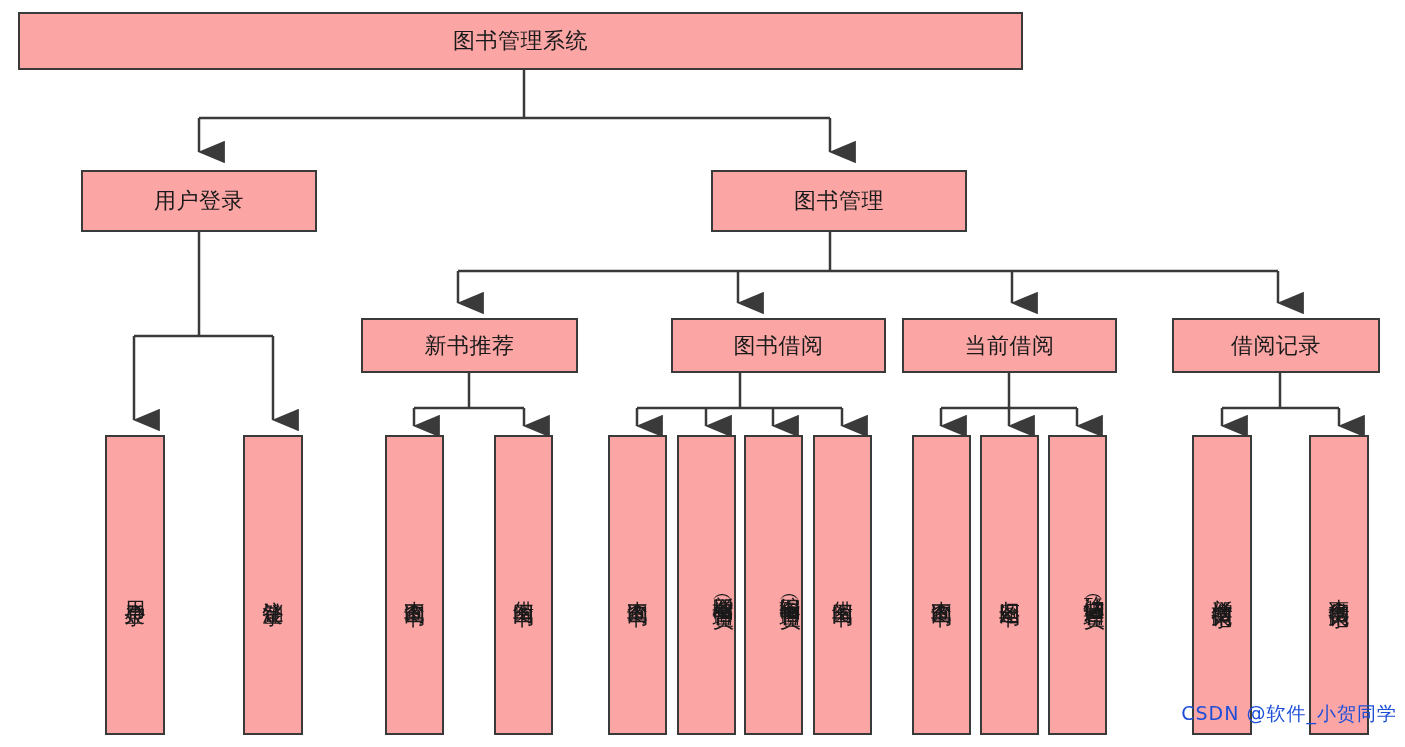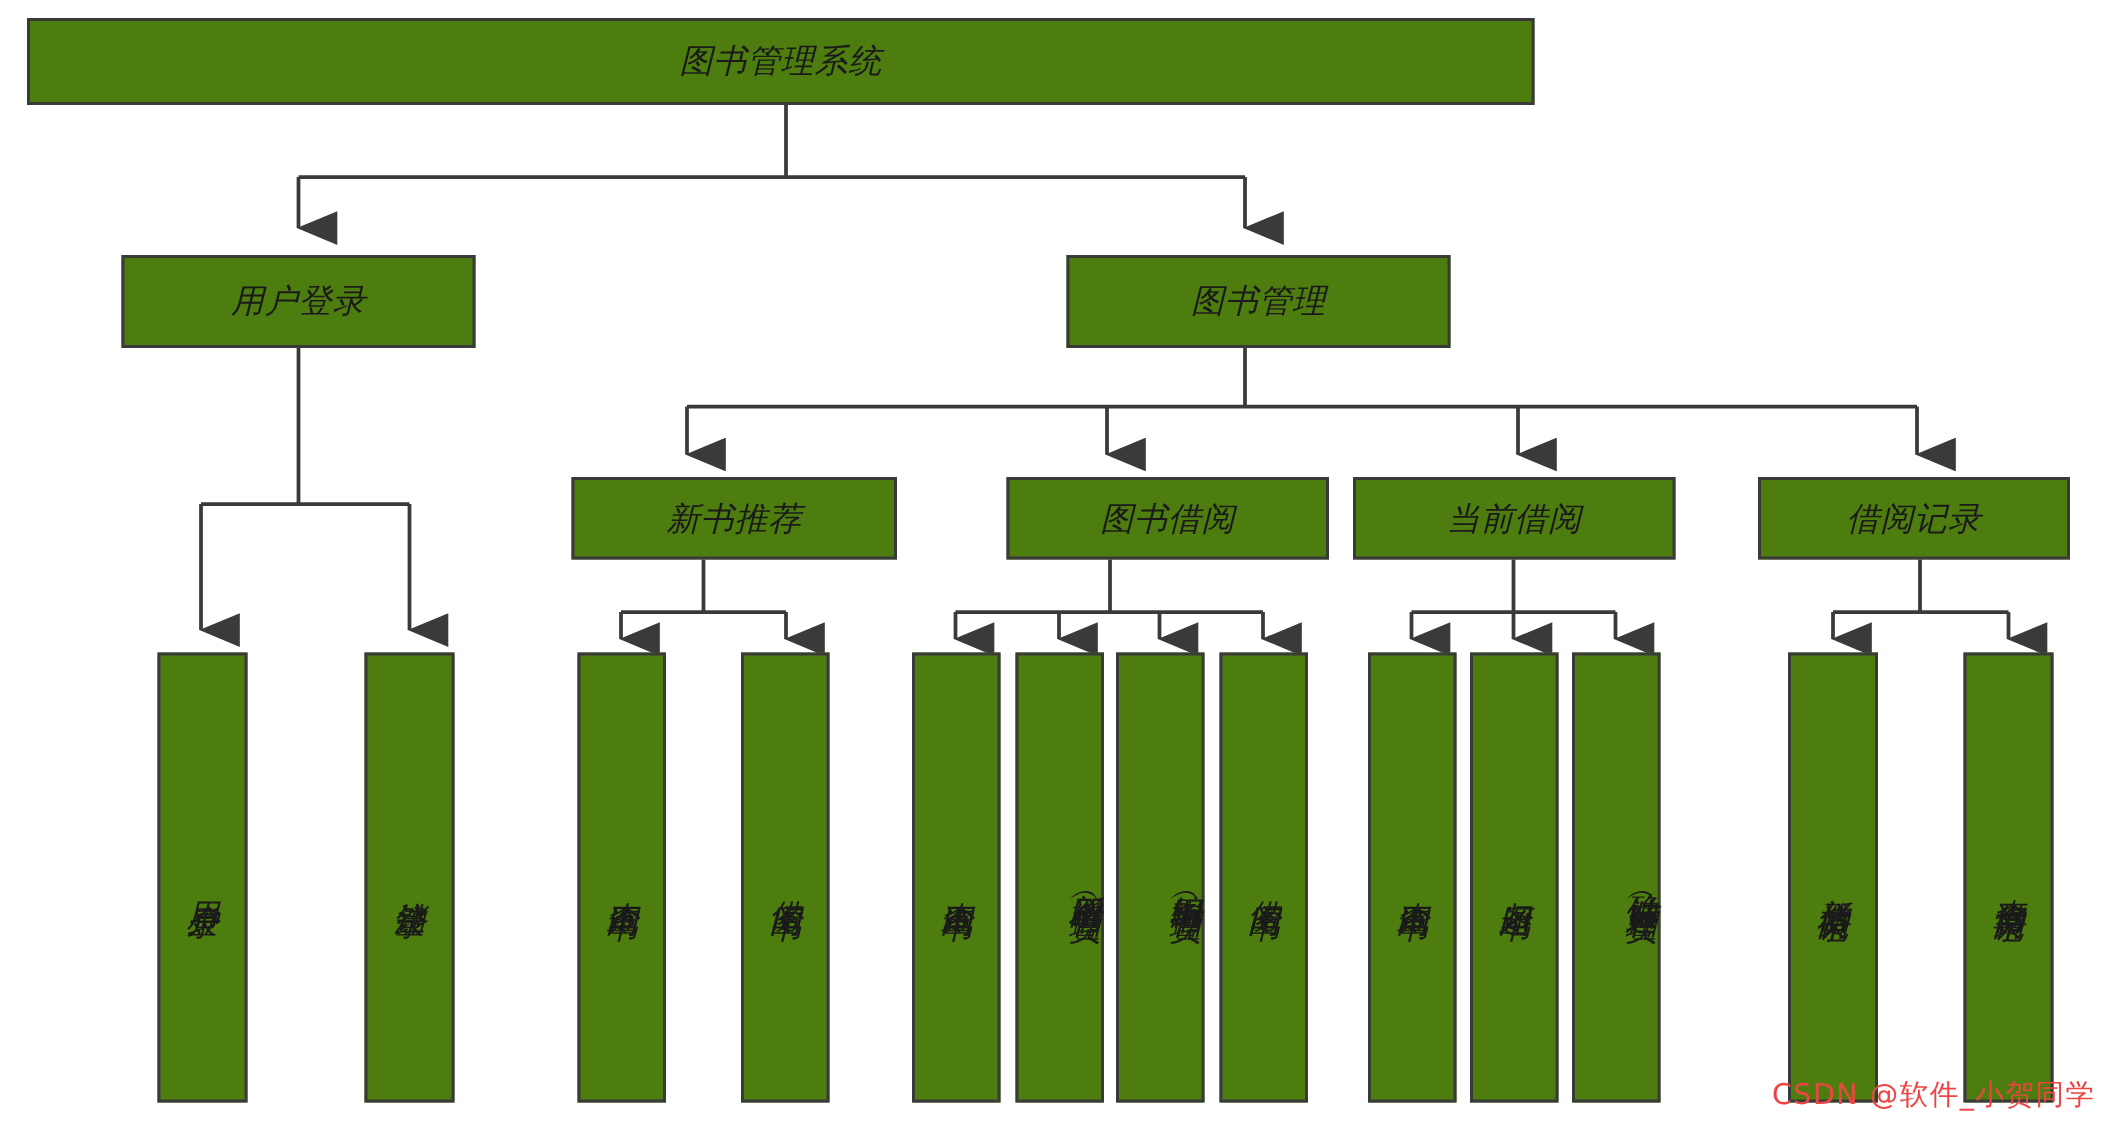--- a/index.html
+++ b/index.html
@@ -23,26 +23,25 @@
     left: 0;
     top: 0;
     width: 1405px;
     height: 747px;
     pointer-events: none;
   }
   .node {
     position: absolute;
     box-sizing: border-box;
     border: 2.5px solid #3a3a3a;
-    background: #4d7c0f;
+    background: #fca5a5;
     display: flex;
     align-items: center;
     justify-content: center;
     color: #1a1a1a;
-    font-style: italic;
   }
   .node.horizontal {
     font-size: 22px;
     letter-spacing: 0.5px;
   }
   .node.vertical {
     writing-mode: vertical-rl;
     text-orientation: upright;
     font-size: 21px;
     padding-top: 6px;
@@ -54,23 +53,23 @@
   .node.vertical.centered {
     align-items: center;
   }
   .node-label {
     display: block;
     white-space: pre-wrap;
   }
   .watermark {
     position: absolute;
     right: 8px;
-    bottom: 4px;
+    bottom: 20px;
     font-size: 19px;
-    color: #ef4444;
+    color: #1d4ed8;
     letter-spacing: 1px;
     white-space: nowrap;
     font-family: "DejaVu Sans", "Liberation Sans", sans-serif;
   }
 </style>
 </head>
 <body>
 
 <div id="diagram">
 
@@ -128,21 +127,21 @@
     <span class="node-label">图书管理系统</span>
   </div>
 
   <div class="node horizontal" style="left:81px; top:170px; width:236px; height:62px;">
     <span class="node-label">用户登录</span>
   </div>
   <div class="node horizontal" style="left:711px; top:170px; width:256px; height:62px;">
     <span class="node-label">图书管理</span>
   </div>
 
-  <div class="node horizontal" style="left:361px; top:318px; width:217px; height:55px;margin-left:20px;">
+  <div class="node horizontal" style="left:361px; top:318px; width:217px; height:55px;">
     <span class="node-label">新书推荐</span>
   </div>
   <div class="node horizontal" style="left:633px; top:318px; width:215px; height:55px;margin-left:38px;">
     <span class="node-label">图书借阅</span>
   </div>
   <div class="node horizontal" style="left:902px; top:318px; width:215px; height:55px;align-items:center;">
     <span class="node-label">当前借阅</span>
   </div>
   <div class="node horizontal" style="left:1172px; top:318px; width:208px; height:55px;align-items:center;">
     <span class="node-label">借阅记录</span>

